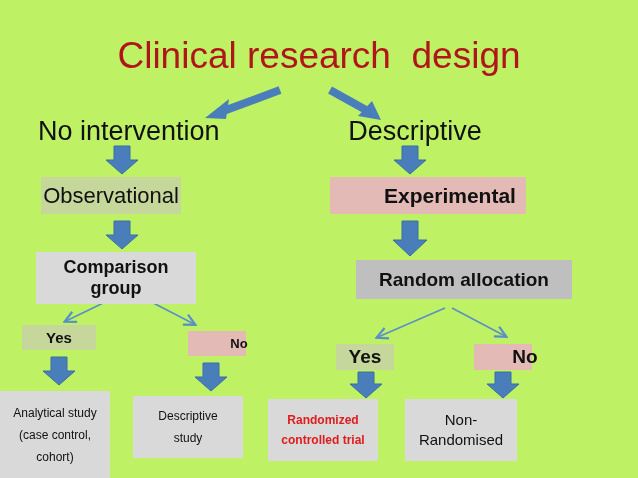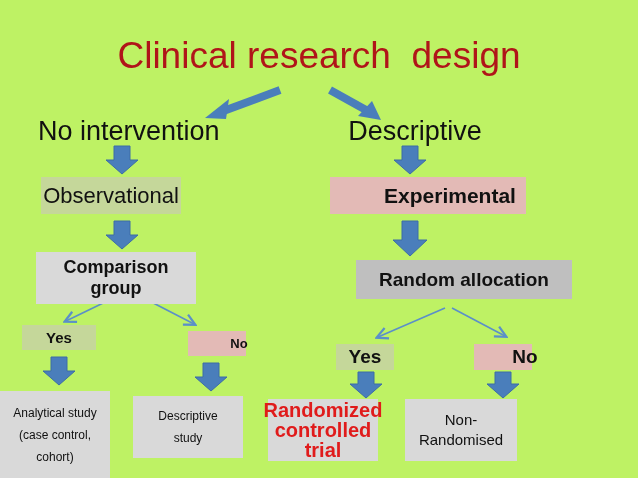--- a/index.html
+++ b/index.html
@@ -150,18 +150,18 @@
   <div class="abs heading" style="left:325px; top:115px; width:180px; text-align:center;">Descriptive</div>
 
   <div class="abs box box-pink t-bold c-dark" style="left:330px; top:177px; width:196px; height:37px; font-size:21px;">Experimental</div>
 
   <div class="abs box box-gray-d t-bold c-dark" style="left:356px; top:260px; width:216px; height:39px; font-size:19px;">Random allocation</div>
 
   <div class="abs box box-green t-bold c-dark" style="left:336px; top:344px; width:58px; height:26px; font-size:19px;">Yes</div>
 
   <div class="abs box box-pink t-bold c-dark" style="left:474px; top:344px; width:58px; height:26px; font-size:19px;">No</div>
 
-  <div class="abs box box-gray t-bold c-red" style="left:268px; top:399px; width:110px; height:62px; font-size:20px; line-height:20px; white-space:pre-line;">Randomized
+  <div class="abs box box-gray t-bold c-red" style="left:268px; top:399px; width:110px; height:62px; font-size:12px; line-height:20px; white-space:pre-line;">Randomized
 controlled trial</div>
 
   <div class="abs box box-gray t-reg c-dark" style="left:405px; top:399px; width:112px; height:62px; font-size:15px; line-height:20px; white-space:pre-line;">Non-Randomised</div>
 
 </div>
 
 </body></html>

